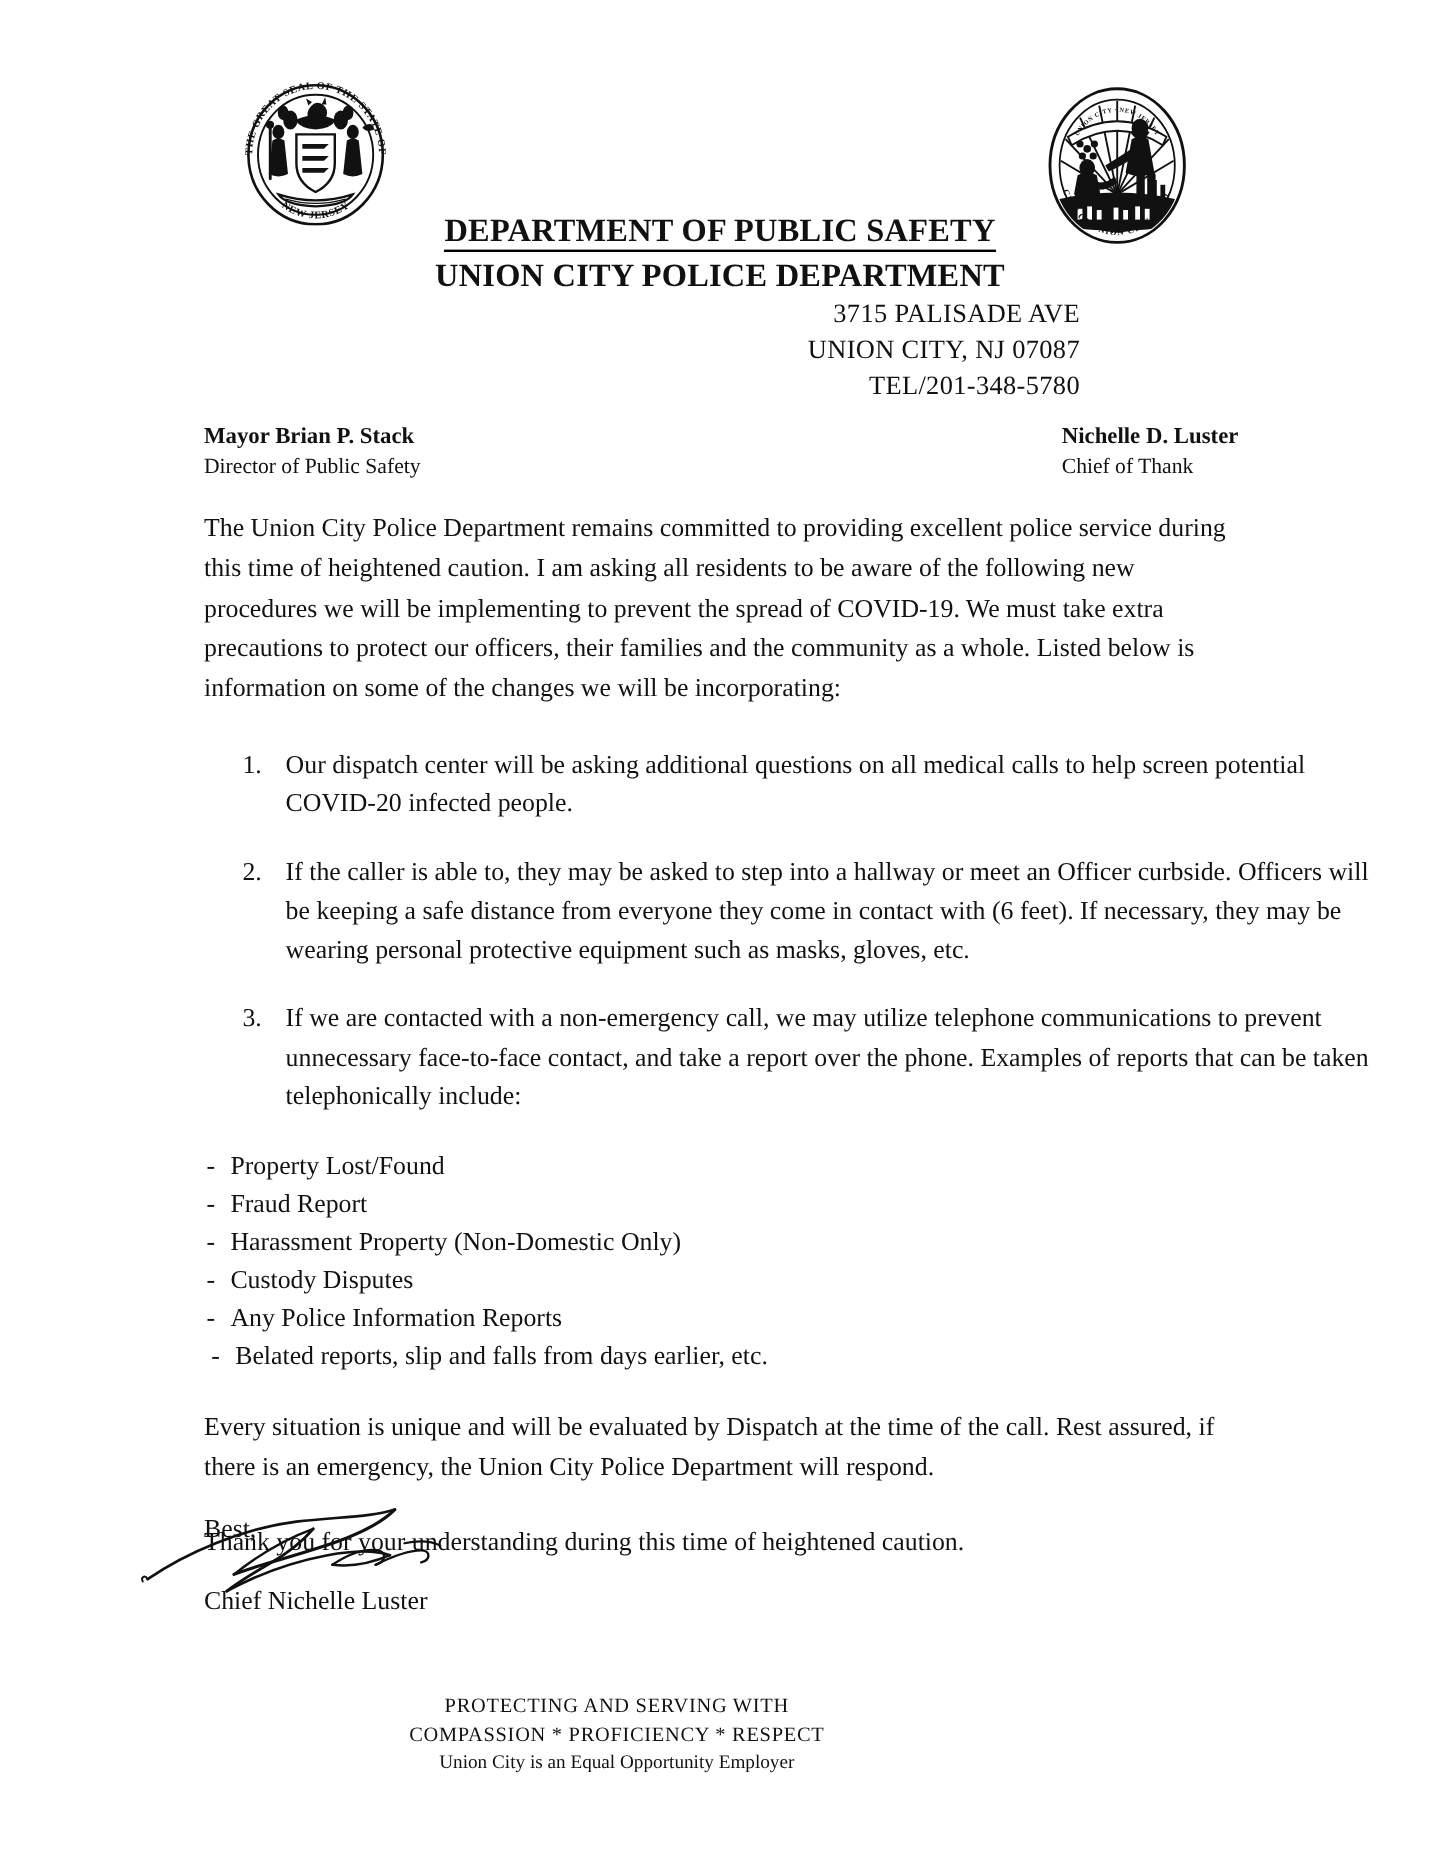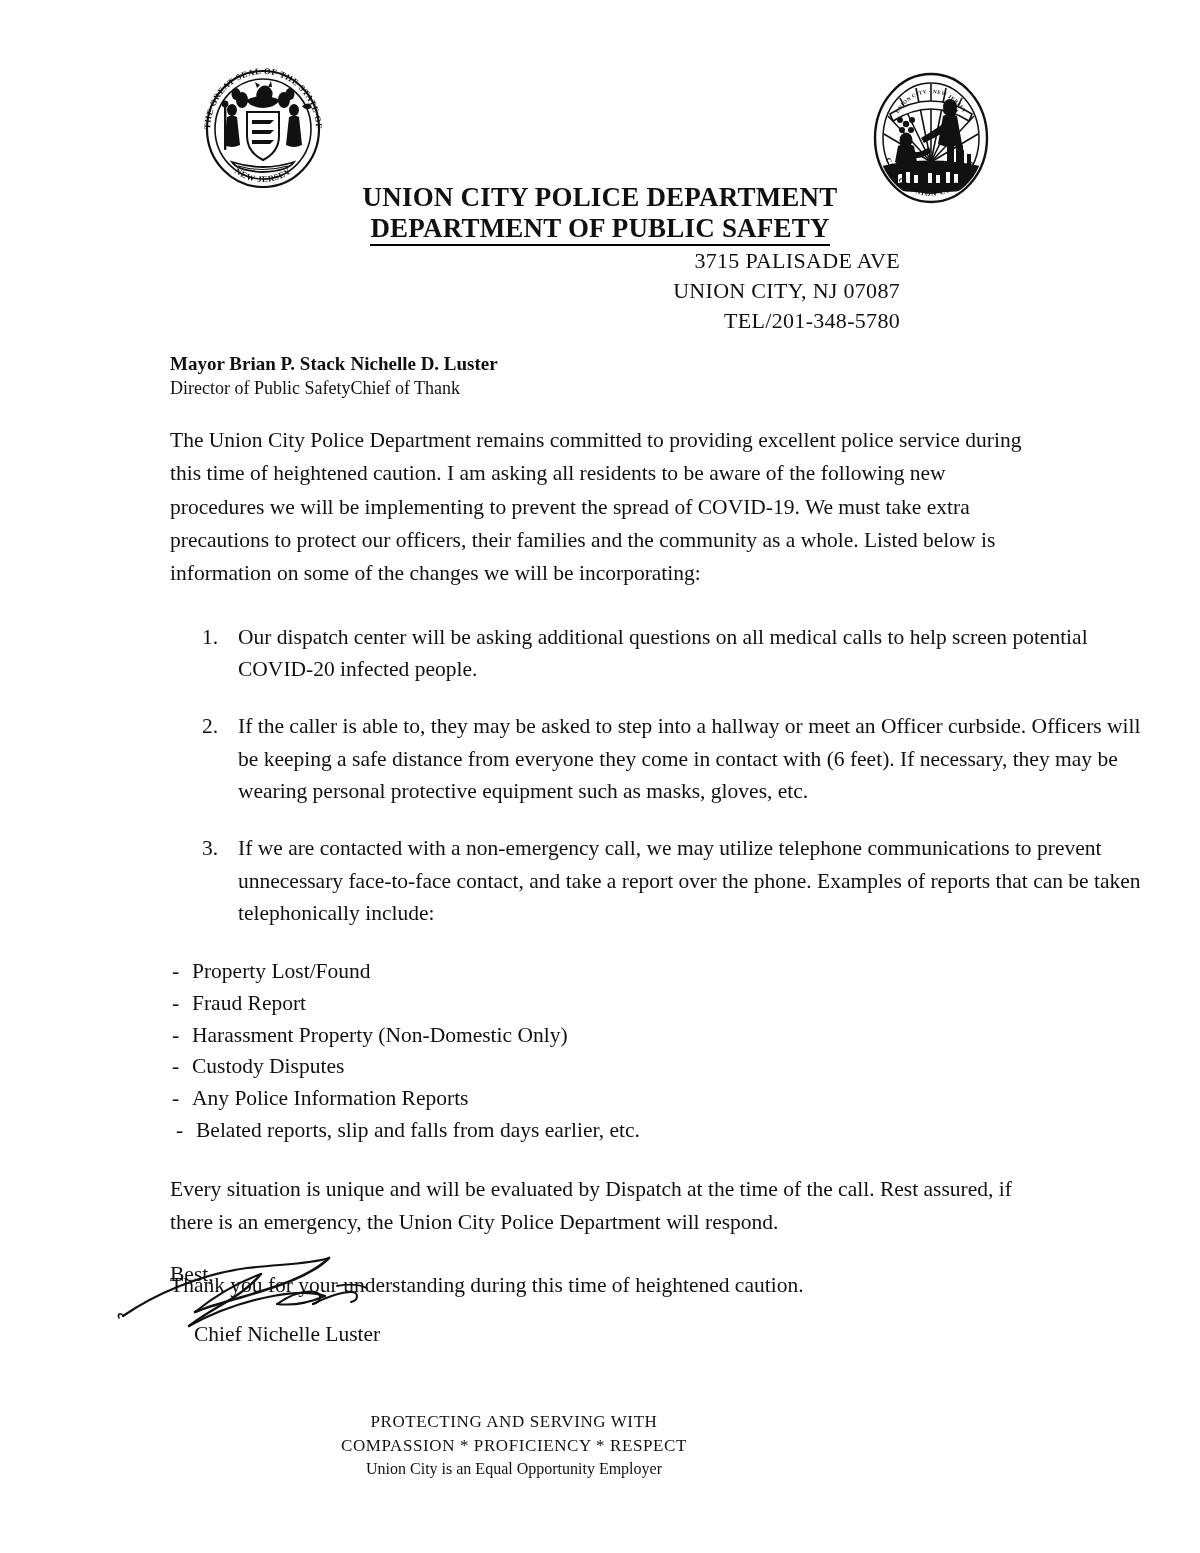--- a/index.html
+++ b/index.html
@@ -60,21 +60,21 @@
     text-align: right;
   }
 
   
   #officials {
     position: absolute;
     left: 170px;
     top: 352px;
     width: 862px;
     display: flex;
-    justify-content: flex-start;
+    justify-content: space-between;
     align-items: flex-start;
   }
   .official-name {
     font-weight: bold;
     font-size: 19px;
     line-height: 1.3;
     white-space: nowrap;
   }
   .official-role {
     font-size: 18px;
@@ -168,21 +168,20 @@
     top: -10px;
     width: 300px;
     height: 90px;
   }
   #signature-name {
     position: absolute;
     left: 0;
     top: 60px;
     font-size: 21.5px;
     white-space: nowrap;
-    margin-left: 24px;
   }
 
   
   #footer {
     position: absolute;
     left: 0;
     top: 1410px;
     width: 1028px;
     text-align: center;
   }
@@ -324,24 +323,24 @@
         <textPath href="#ucArcBot" startOffset="50%" text-anchor="middle">CITY OF UNION CITY  —  N.J.</textPath>
       </text>
       <text font-family="Liberation Serif, serif" font-size="5.2" font-weight="bold" fill="#111" letter-spacing="0.5">
         <textPath href="#ucArcTop" startOffset="50%" text-anchor="middle">UNION CITY  ·  NEW JERSEY</textPath>
       </text>
       <text x="65" y="132" font-family="Liberation Serif, serif" font-size="5.4" font-weight="bold" fill="#111" text-anchor="middle">1925</text>
     </svg>
   </div>
 
   <div id="letterhead">
-    <div id="agency-title">UNION CITY POLICE DEPARTMENT</div>
     <div>
       <span id="dept-title">DEPARTMENT OF PUBLIC SAFETY</span>
     </div>
+    <div id="agency-title">UNION CITY POLICE DEPARTMENT</div>
     <div class="addr-line">3715 PALISADE AVE</div>
     <div class="addr-line">UNION CITY, NJ 07087</div>
     <div class="addr-line">TEL/201-348-5780</div>
   </div>
 
   <div id="officials">
     <div id="official-left">
       <div class="official-name">Mayor Brian P. Stack</div>
       <div class="official-role">Director of Public Safety</div>
     </div>

